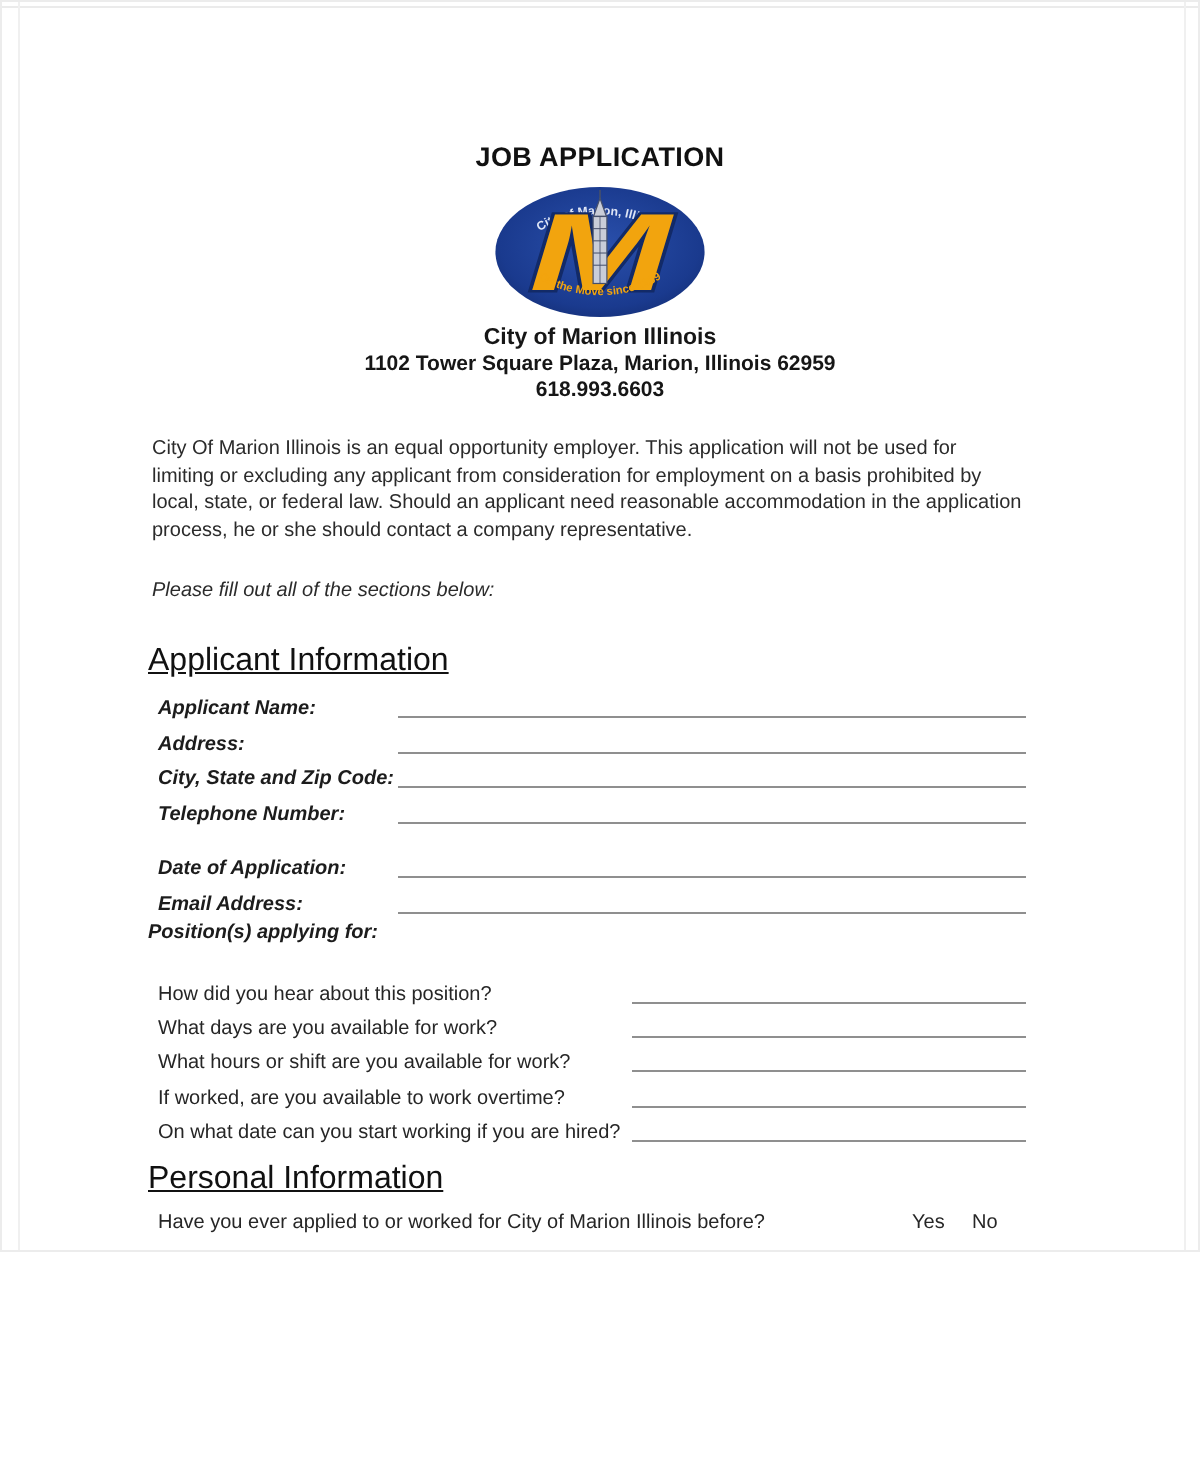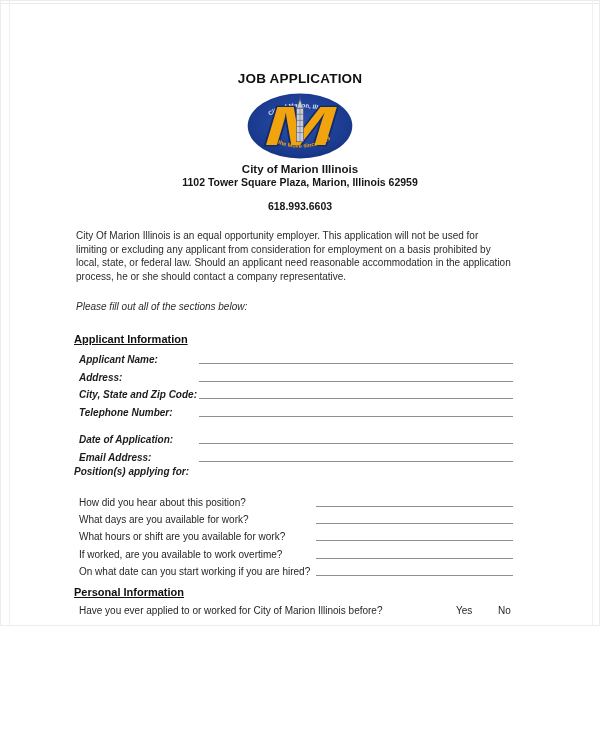--- a/index.html
+++ b/index.html
@@ -19,41 +19,41 @@
   .edge-left   { position:absolute; left:8px; top:0; width:1px; height:100%; background:#f0f0f0; }
   .edge-right  { position:absolute; left:591px; top:0; width:1px; height:100%; background:#f0f0f0; }
   .edge-bottom { position:absolute; left:0; top:725px; width:100%; height:5px; background:#dedede; }
 
   .doc-header { padding-top: 70px; text-align: center; }
   .doc-title  { font-size: 13.5px; font-weight: bold; letter-spacing: .2px; color: #111; }
   .logo-wrap  { margin: 7px auto 0 auto; width: 106px; height: 66px; }
   .logo-wrap svg { display: block; overflow: visible; }
   .org-name    { margin-top: 4px;  font-size: 11.5px; font-weight: bold; color: #161616; }
   .org-address { margin-top: 1px;  font-size: 10.5px; font-weight: bold; color: #161616; }
-  .org-phone   { margin-top: 12px;  font-size: 10.5px; font-weight: bold; color: #161616; }
+  .org-phone   { margin-top: 1px;  font-size: 10.5px; font-weight: bold; color: #161616; }
 
   .intro {
     margin: 17px 88px 0 75px;
     font-size: 10px;
     line-height: 13.7px;
     color: #2b2b2b;
     text-align: left;
   }
   .instruction {
     margin: 17px 0 0 75px;
     font-size: 10px;
     font-style: italic;
     color: #2b2b2b;
   }
 
   .content { margin-left: 73px; width: 439px; }
 
   .section-heading {
-    font-size: 11px;
-    font-weight: bold;
+    font-size: 16px;
+    font-weight: normal;
     text-decoration: underline;
     color: #111;
   }
   .heading-applicant  { margin-top: 21px; }
   .heading-employment { margin-top: 14px; }
   .heading-personal   { margin-top: 7px;  }
 
   .sub-heading {
     margin-top: 1px;
     font-size: 10px;
@@ -93,21 +93,21 @@
     color: #262626;
     padding-bottom: 2px;
     padding-left: 5px;
     box-sizing: border-box;
     white-space: nowrap;
   }
 
   .yn-row { position: relative; margin-top: 7px; height: 14px; }
   .yn-question { position: absolute; left: 5px; top: 0; font-size: 10px; color: #262626; white-space: nowrap; }
   .yn-yes { position: absolute; left: 382px; top: 0; font-size: 10px; color: #262626; }
-  .yn-no  { position: absolute; left: 424px; top: 0; font-size: 10px; color: #262626; }
+  .yn-no  { position: absolute; left: 412px; top: 0; font-size: 10px; color: #262626; }
 
   .followup-row { margin-top: 6px; height: 13px; }
   .followup-label { font-size: 10px; color: #262626; padding-left: 5px; }
 
   .long-line {
     margin-top: 15px;
     width: 380px;
     border-bottom: 1px solid #757575;
     height: 0;
   }

